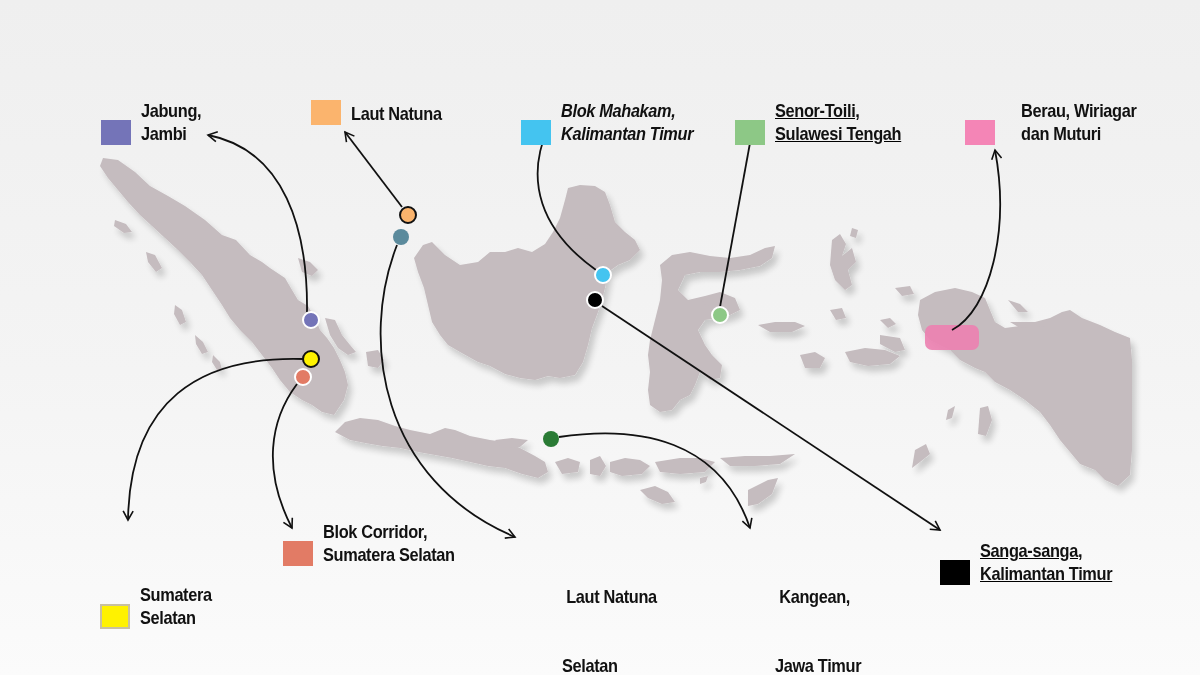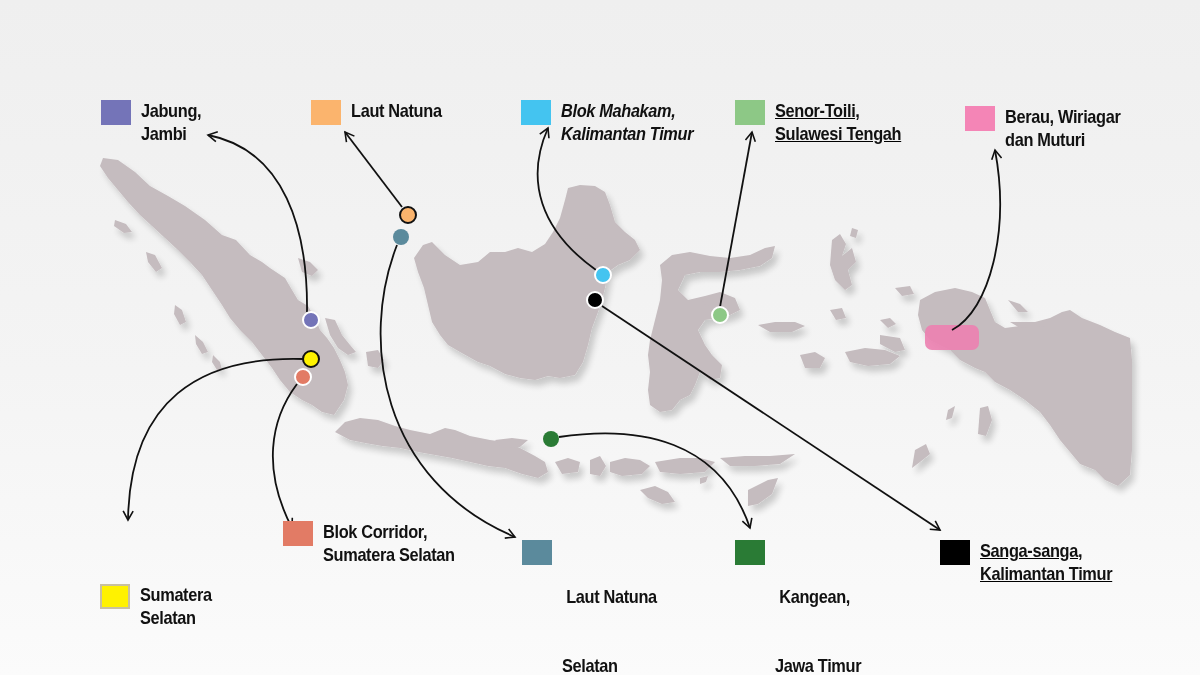--- a/index.html
+++ b/index.html
@@ -3,21 +3,21 @@
   <meta charset="utf-8">
   <style>
     html, body { margin: 0; padding: 0; }
     body {
       width: 1200px; height: 675px; overflow: hidden; position: relative;
       background: linear-gradient(to bottom, #efefef 0%, #f4f4f4 55%, #fbfbfb 100%);
       font-family: "Liberation Sans", sans-serif;
     }
     #map-svg { position: absolute; left: 0; top: 0; width: 1200px; height: 675px; }
     .land { fill: #c5bcbf; }
-    .legend-item { position: absolute; display: flex; align-items: flex-start; }
+    .legend-item { position: absolute; display: flex; align-items: flex-end; }
     .swatch { width: 30px; height: 25px; flex: 0 0 auto; box-sizing: border-box; margin-top: 1px; }
     .legend-text {
       margin-left: 10px; font-size: 19px; line-height: 23px; color: #111;
       font-weight: bold; letter-spacing: -0.4px; transform: scaleX(0.86); transform-origin: left top;
       white-space: nowrap;
     }
     .legend-text span { display: block; }
   </style>
 </head>
 <body>
@@ -136,21 +136,21 @@
     <span>Kalimantan Timur</span>
   </div>
 </div>
 <div class="legend-item" style="left:735px; top:99px;text-decoration:underline;">
   <div class="swatch" style="background:#8dc886;"></div>
   <div class="legend-text">
     <span>Senor-Toili,</span>
     <span>Sulawesi Tengah</span>
   </div>
 </div>
-<div class="legend-item" style="left:965px; top:105px;">
+<div class="legend-item" style="left:965px; top:99px;gap:16px;">
   <div class="swatch" style="background:#f485b6;"></div>
   <div class="legend-text">
     <span>Berau, Wiriagar</span>
     <span>dan Muturi</span>
   </div>
 </div>
 
 <div class="legend-item" style="left:100px; top:539px;margin-top:44px;">
   <div class="swatch" style="background:#fff200; border:2px solid #c8c0a0;"></div>
   <div class="legend-text">

